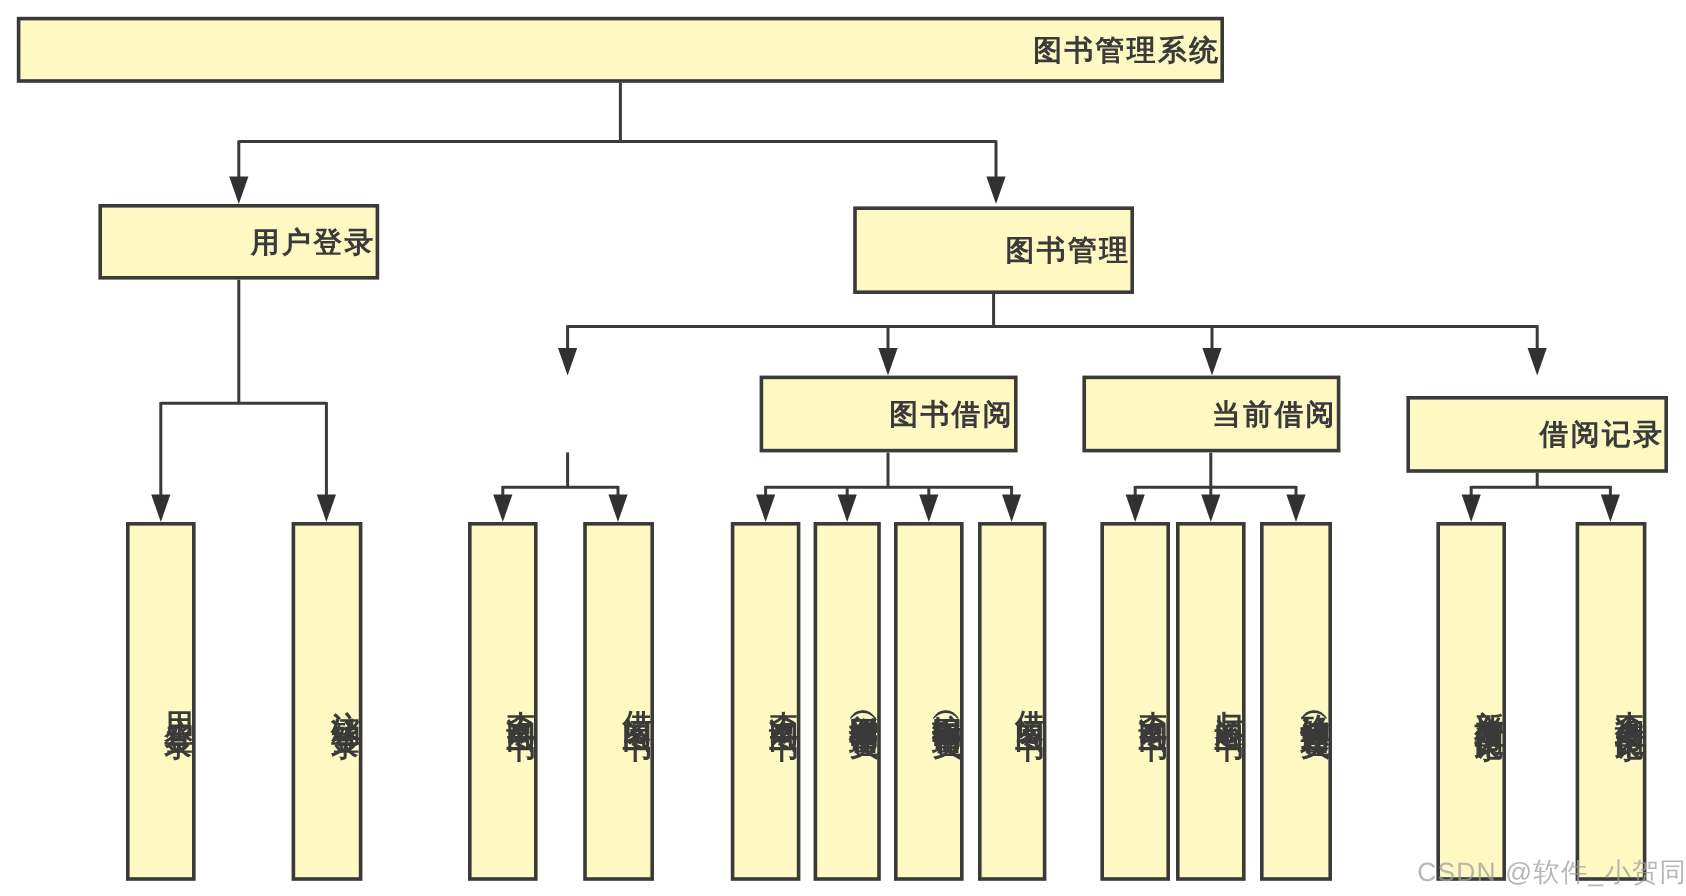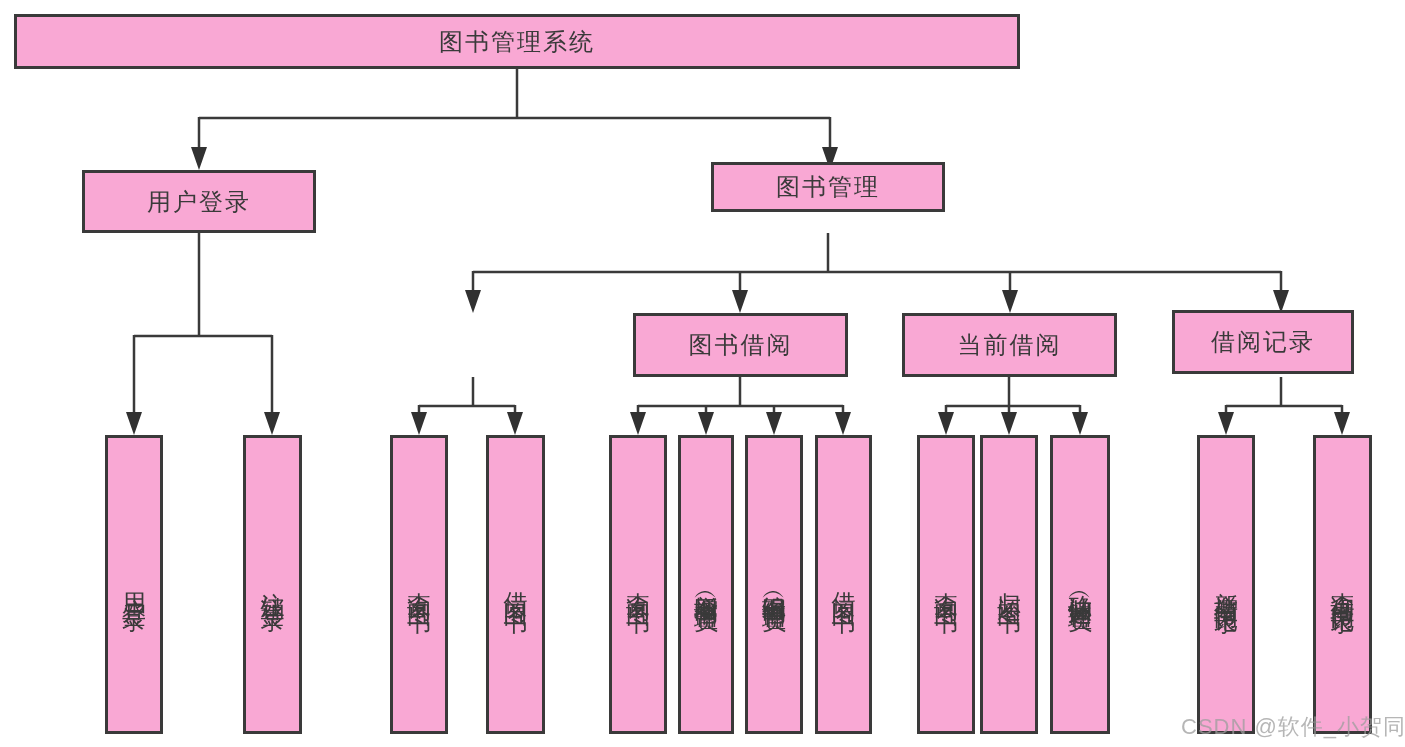--- a/index.html
+++ b/index.html
@@ -7,27 +7,28 @@
     position:relative;
     width:1405px;height:747px;
     background:#ffffff;
     font-family:"Liberation Sans", sans-serif;
     color:#3a3a3a;
     overflow:hidden;
   }
   #wires{position:absolute;left:0;top:0;z-index:1;}
   .node{
     position:absolute;
-    background:#f9a8d4;
+    background:#fef9c3;
     border:3px solid #3a3a3a;
     box-sizing:border-box;
     display:flex;
     align-items:center;
-    justify-content:center;
+    justify-content:flex-end;
     z-index:2;
+    font-weight:bold;
   }
   .h-node span{
     font-size:24px;
     letter-spacing:2px;
     white-space:nowrap;
   }
   .v-node span{
     writing-mode:vertical-rl;
     text-orientation:mixed;
     font-size:24px;
@@ -114,31 +115,31 @@
     </g>
   </svg>
 
   <div class="node h-node" style="left:14px;top:14px;width:1006px;height:55px">
     <span>图书管理系统</span>
   </div>
 
   <div class="node h-node" style="left:82px;top:170px;width:234px;height:63px">
     <span>用户登录</span>
   </div>
-  <div class="node h-node" style="left:711px;top:162px;width:234px;height:50px">
+  <div class="node h-node" style="left:711px;top:172px;width:234px;height:73px">
     <span>图书管理</span>
   </div>
 
   <div class="node h-node" style="left:902px;top:313px;width:215px;height:64px">
     <span>当前借阅</span>
   </div>
   <div class="node h-node" style="left:633px;top:313px;width:215px;height:64px">
     <span>图书借阅</span>
   </div>
-  <div class="node h-node" style="left:1172px;top:310px;width:182px;height:64px">
+  <div class="node h-node" style="left:1172px;top:330px;width:218px;height:64px">
     <span>借阅记录</span>
   </div>
 
   <div class="node v-node" style="left:105px;top:435px;width:58px;height:299px">
     <span>用户登录</span>
   </div>
   <div class="node v-node" style="left:243px;top:435px;width:59px;height:299px">
     <span>注销登录</span>
   </div>
 

